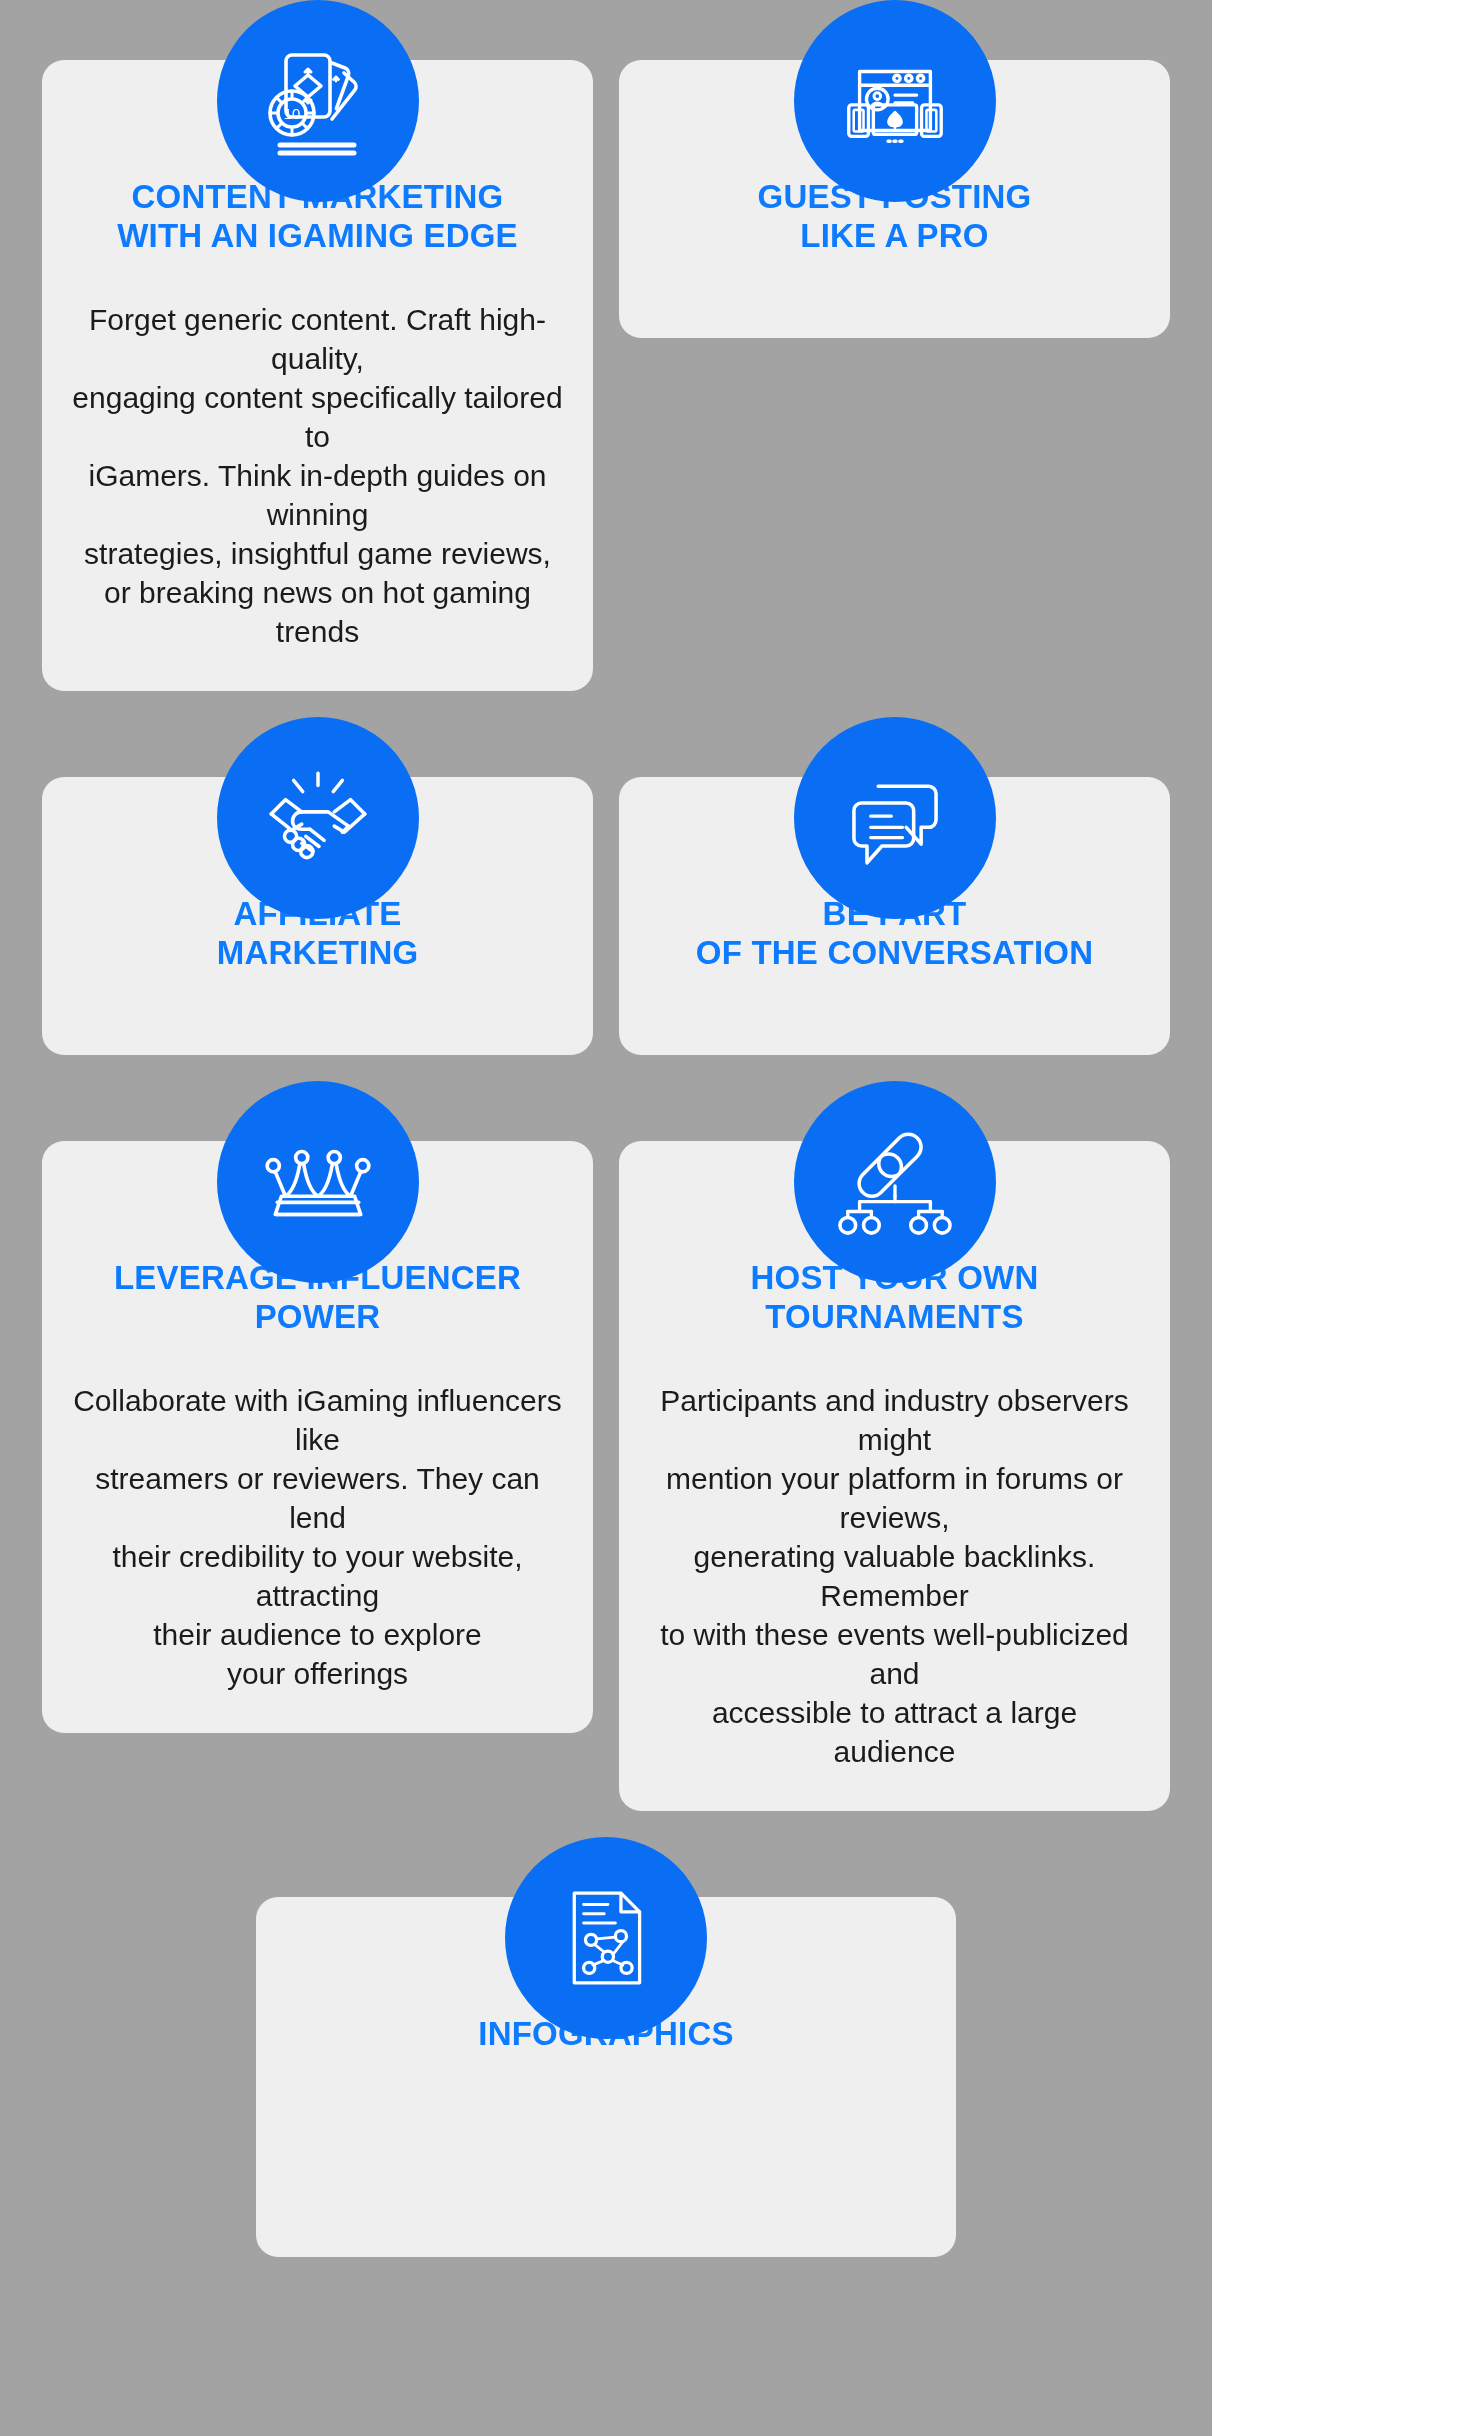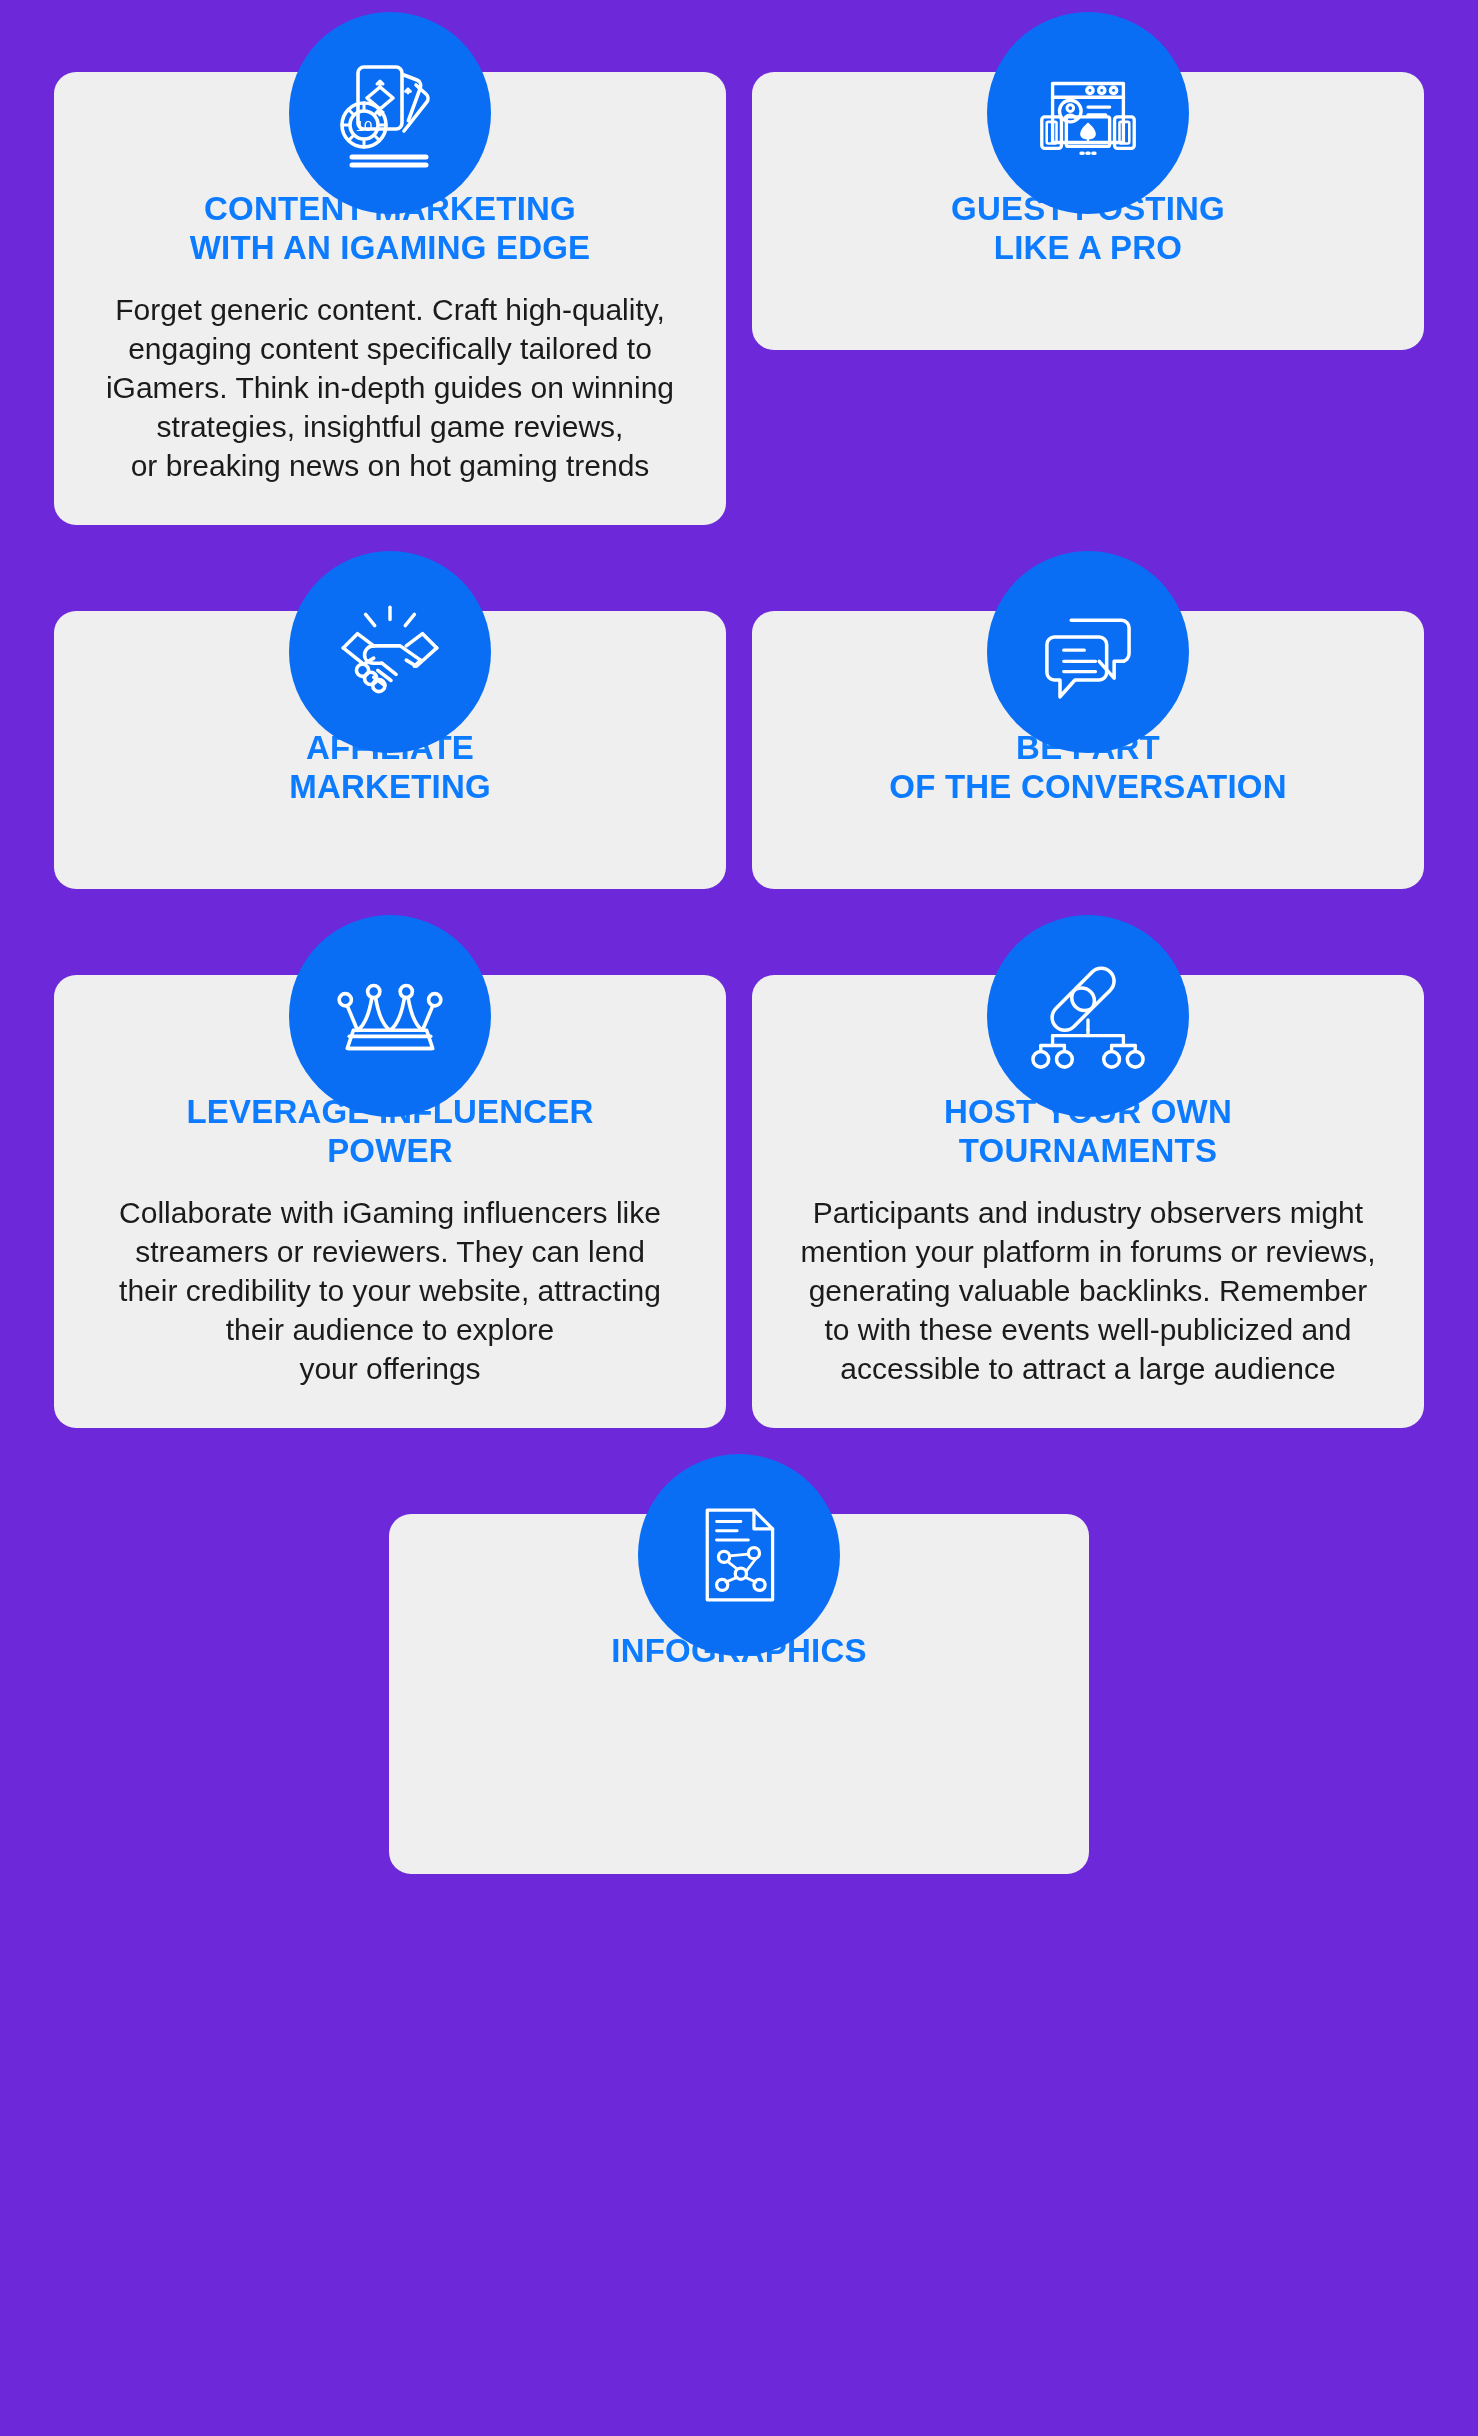--- a/index.html
+++ b/index.html
@@ -5,24 +5,24 @@
   * { box-sizing: border-box; margin: 0; padding: 0; }
   html, body {
     width: 1478px;
     background: #ffffff;
     font-family: "Liberation Sans", sans-serif;
   }
   body { padding: 0; }
 
   .infographic {
     position: relative;
-    width: 1478px;
+    width: 1212px;
     min-height: 2436px;
-    background: #6d28d9;
-    padding: 12px;
+    background: #a3a3a3;
+    padding: 0;
   }
 
   .row {
     display: grid;
     grid-template-columns: 1fr 1fr;
     column-gap: 26px;
     padding: 0 42px;
   }
 
   
@@ -67,20 +67,21 @@
     letter-spacing: 0.2px;
     margin-bottom: 22px;
     white-space: pre-line;
   }
 
   .card-body {
     color: #1b1b1b;
     font-size: 30px;
     line-height: 1.3;
     white-space: pre-line;
+    margin-top: 44px;
   }
 
   
   .r1 .card { min-height: 278px; }
   .r2 .card { min-height: 278px; }
   .r3 .card { min-height: 278px; }
 
   .row-spacer-1 { height: 26px; }
   .row-spacer-2 { height: 26px; }
   .row-spacer-3 { height: 26px; }

